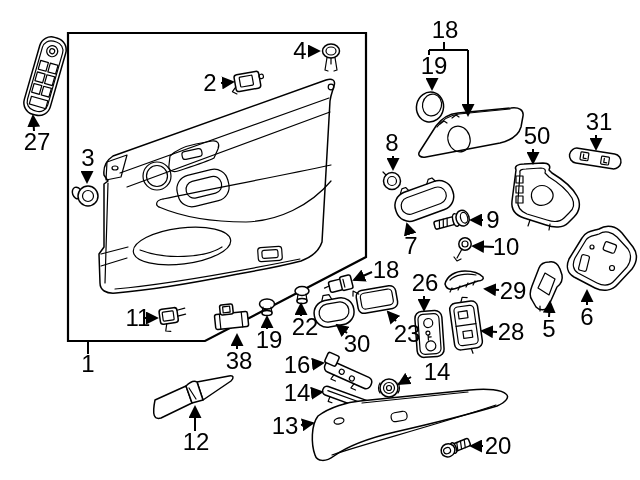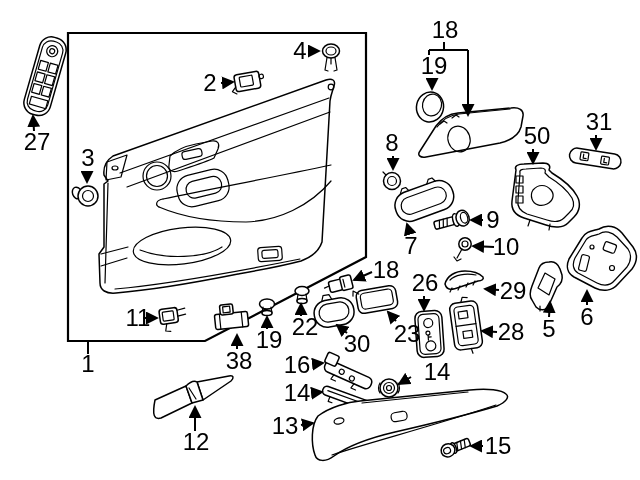--- a/index.html
+++ b/index.html
@@ -334,21 +334,21 @@
 <div class="lbl" style="left:549px;top:329px">5</div>
 <div class="lbl" style="left:587px;top:317px">6</div>
 <div class="lbl" style="left:411px;top:246px">7</div>
 <div class="lbl" style="left:392px;top:143px">8</div>
 <div class="lbl" style="left:493px;top:220px">9</div>
 <div class="lbl" style="left:506px;top:247px">10</div>
 <div class="lbl" style="left:138px;top:318px">11</div>
 <div class="lbl" style="left:196px;top:442px">12</div>
 <div class="lbl" style="left:285px;top:426px">13</div>
 <div class="lbl" style="left:437px;top:372px">14</div>
-<div class="lbl" style="left:498px;top:446px">15</div>
+<div class="lbl" style="left:498px;top:446px">20</div>
 <div class="lbl" style="left:297px;top:365px">16</div>
 <div class="lbl" style="left:297px;top:393px">14</div>
 <div class="lbl" style="left:445px;top:30px">18</div>
 <div class="lbl" style="left:434px;top:66px">19</div>
 <div class="lbl" style="left:357px;top:344px">30</div>
 <div class="lbl" style="left:386px;top:270px">18</div>
 <div class="lbl" style="left:305px;top:327px">22</div>
 <div class="lbl" style="left:407px;top:334px">23</div>
 <div class="lbl" style="left:239px;top:361px">38</div>
 <div class="lbl" style="left:269px;top:340px">19</div>

